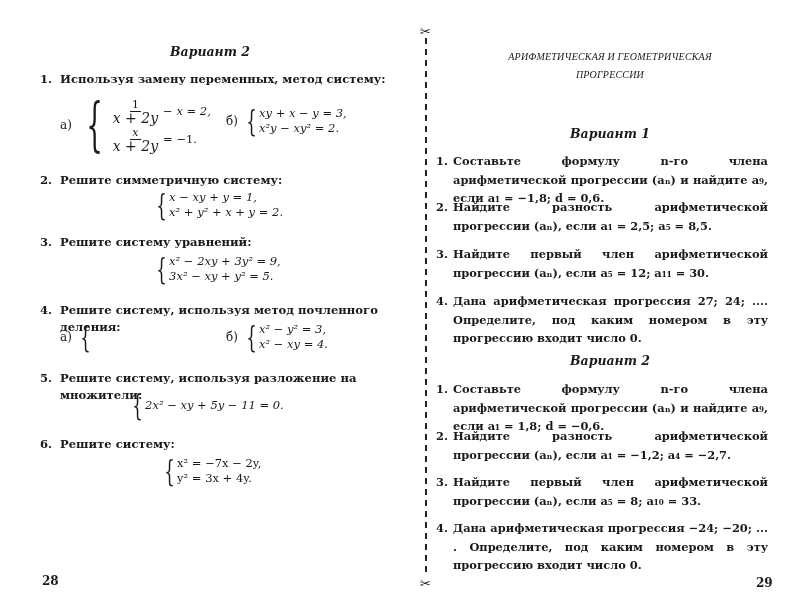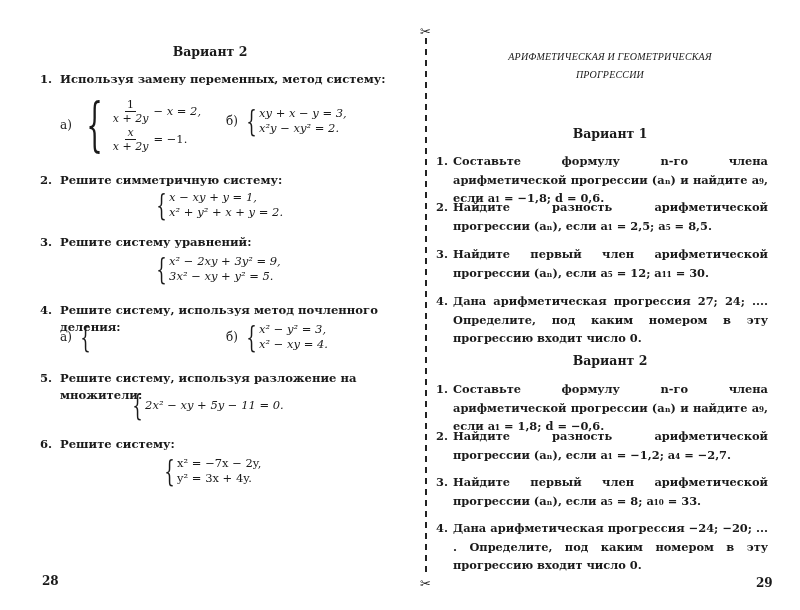--- a/index.html
+++ b/index.html
@@ -7,40 +7,40 @@
     width: 800px; height: 610px; overflow: hidden;
     background: #ffffff; color: #1a1a1a;
     font-family: "DejaVu Serif", serif;
     position: relative;
   }
   .page { position: absolute; top: 0; height: 610px; }
   .page-left { left: 0; width: 410px; }
   .page-right { left: 410px; width: 390px; }
 
   .variant-title {
-    position: absolute; font-weight: bold;
+    position: absolute; font-style: italic; font-weight: bold;
     font-size: 12.5px; text-align: center;
   }
   .task { position: absolute; font-size: 11.6px; font-weight: bold; line-height: 17px; }
   .task .num { position: absolute; left: 0; top: 0; }
   .task .text { display: block; }
 
   .system { position: absolute; display: flex; align-items: center; font-weight: normal; }
   .brace {
     font-size: 30px; line-height: 1; transform: scaleX(0.55); margin-right: -2px;
     font-family: "DejaVu Serif", serif; font-weight: 200;
   }
   .brace.tall { font-size: 58px; transform: scaleX(0.45); }
   .eqs { display: flex; flex-direction: column; font-size: 11.5px; line-height: 15px; }
   .label { font-weight: normal; font-size: 12px; margin-right: 4px; }
 
   .frac-row { display: flex; align-items: center; height: 28px; }
   .frac { display: inline-flex; flex-direction: column; align-items: center; margin-right: 3px; }
   .frac .nu { border-bottom: 1px solid #1a1a1a; padding: 0 2px; line-height: 13px; font-size: 11px; }
-  .frac .de { line-height: 13px; font-size: 11px; padding: 0 2px; text-align: right; }
+  .frac .de { line-height: 13px; font-size: 14px; padding: 0 2px; text-align: right; }
 
   .page-number { position: absolute; font-size: 12px; font-weight: bold; }
 
   .cut-line {
     position: absolute; left: 425px; top: 38px; width: 4px; height: 538px;
     background: repeating-linear-gradient(to bottom, #222 0, #222 6px, transparent 6px, transparent 11px);
     width: 2px;
   }
   .scissors { position: absolute; font-size: 13px; color: #222; font-family: "DejaVu Sans", sans-serif; }
 

